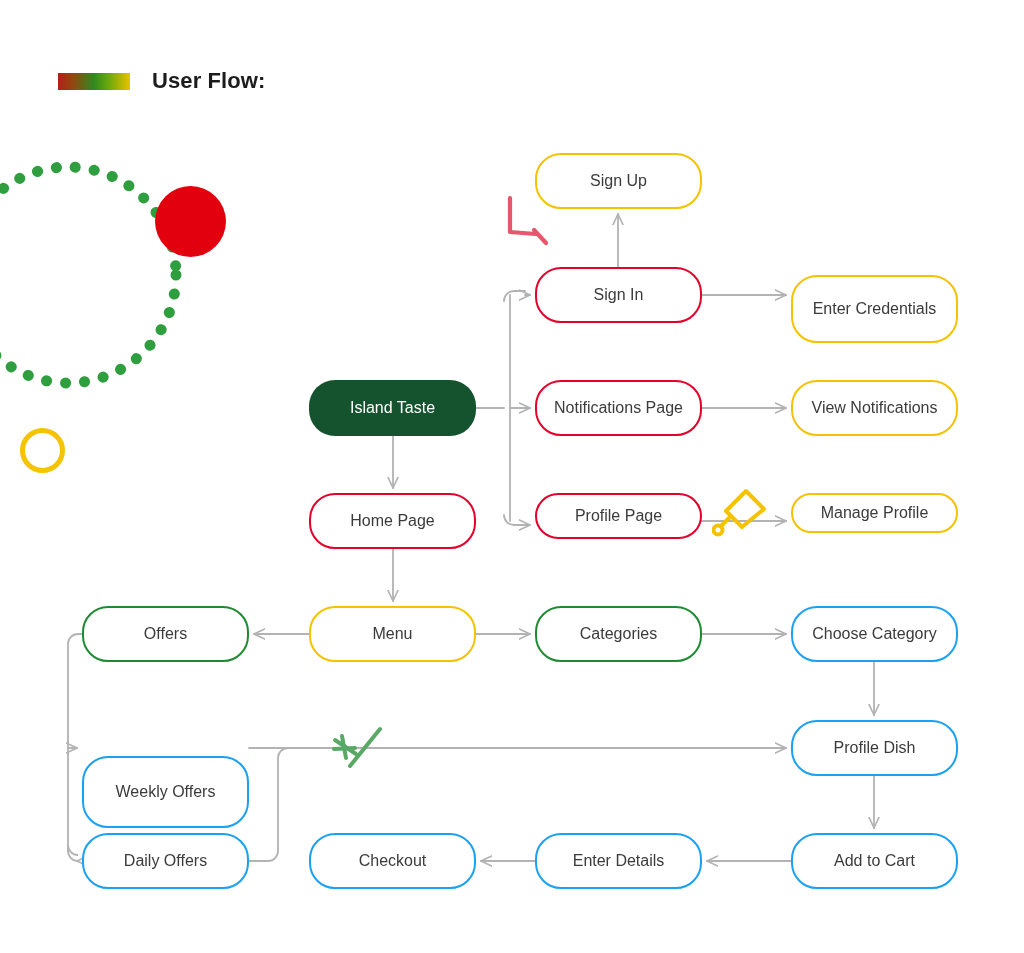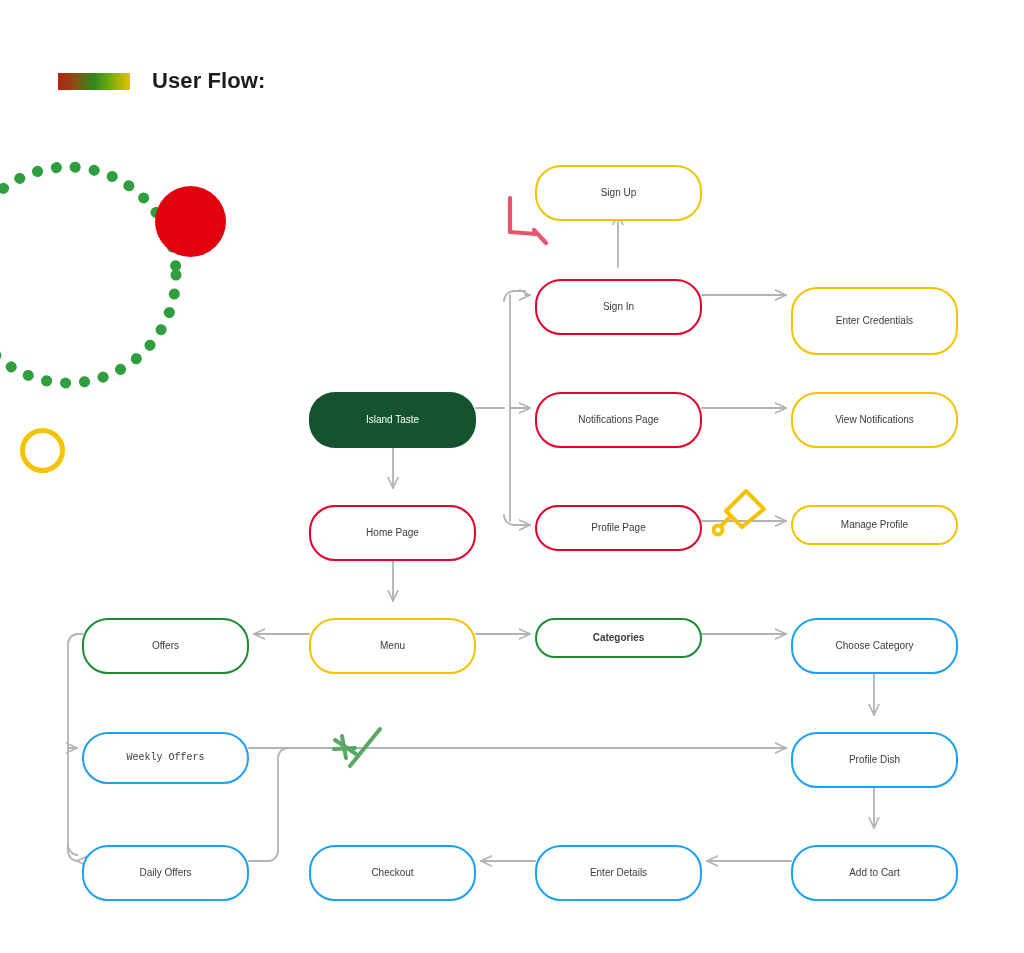--- a/index.html
+++ b/index.html
@@ -67,27 +67,26 @@
   
   .node {
     position: absolute;
     box-sizing: border-box;
     border-radius: 26px;
     background: #ffffff;
     border: 2.6px solid #cccccc;
     display: flex;
     align-items: center;
     justify-content: center;
-    font-size: 10px;
+    font-size: 16px;
     color: #3b3b3b;
     text-align: center;
     line-height: 1.2;
     padding: 0 8px;
     z-index: 3;
-    margin-top: 12px;
   }
   .node.filled { color: #ffffff; border-color: transparent; }
 </style>
 </head>
 <body>
 
 <svg id="canvas" viewBox="0 0 1024 953" xmlns="http://www.w3.org/2000/svg">
   <defs>
     <marker id="arr" viewBox="0 0 10 10" refX="9" refY="5" markerWidth="7" markerHeight="7" orient="auto-start-reverse">
       <path d="M 0 0.8 L 9 5 L 0 9.2" fill="none" stroke="#b3b3b3" stroke-width="1.3"></path>
@@ -203,27 +202,27 @@
     </div>
     <div class="node" style="left: 791px; top: 493px; width: 167px; height: 40px; border-color: rgb(245, 194, 0);">
       <span>Manage Profile</span>
     </div>
     <div class="node" style="left: 82px; top: 606px; width: 167px; height: 56px; border-color: rgb(30, 139, 51);">
       <span>Offers</span>
     </div>
     <div class="node" style="left: 309px; top: 606px; width: 167px; height: 56px; border-color: rgb(245, 194, 0);">
       <span>Menu</span>
     </div>
-    <div class="node" style="left: 535px; top: 606px; width: 167px; height: 40px; border-color: rgb(30, 139, 51); font-weight: bold;">
+    <div class="node" style="left: 535px; top: 606px; width: 167px; height: 56px; border-color: rgb(30, 139, 51);">
       <span>Categories</span>
     </div>
     <div class="node" style="left: 791px; top: 606px; width: 167px; height: 56px; border-color: rgb(27, 161, 242);">
       <span>Choose Category</span>
     </div>
-    <div class="node" style="left: 82px; top: 720px; width: 167px; height: 52px; border-color: rgb(27, 161, 242); font-family: Liberation Mono, monospace;">
+    <div class="node" style="left: 82px; top: 756px; width: 167px; height: 72px; border-color: rgb(27, 161, 242);">
       <span>Weekly Offers</span>
     </div>
     <div class="node" style="left: 791px; top: 720px; width: 167px; height: 56px; border-color: rgb(27, 161, 242);">
       <span>Profile Dish</span>
     </div>
     <div class="node" style="left: 82px; top: 833px; width: 167px; height: 56px; border-color: rgb(27, 161, 242);">
       <span>Daily Offers</span>
     </div>
     <div class="node" style="left: 309px; top: 833px; width: 167px; height: 56px; border-color: rgb(27, 161, 242);">
       <span>Checkout</span>

